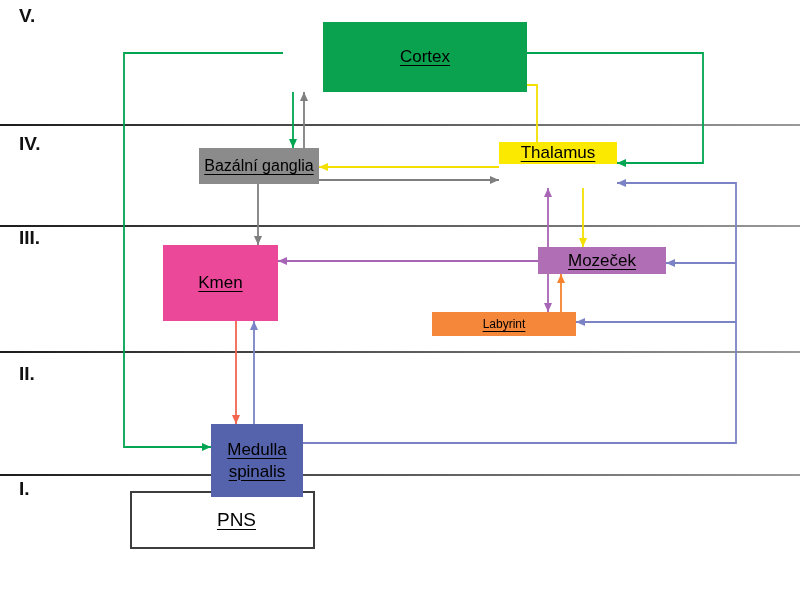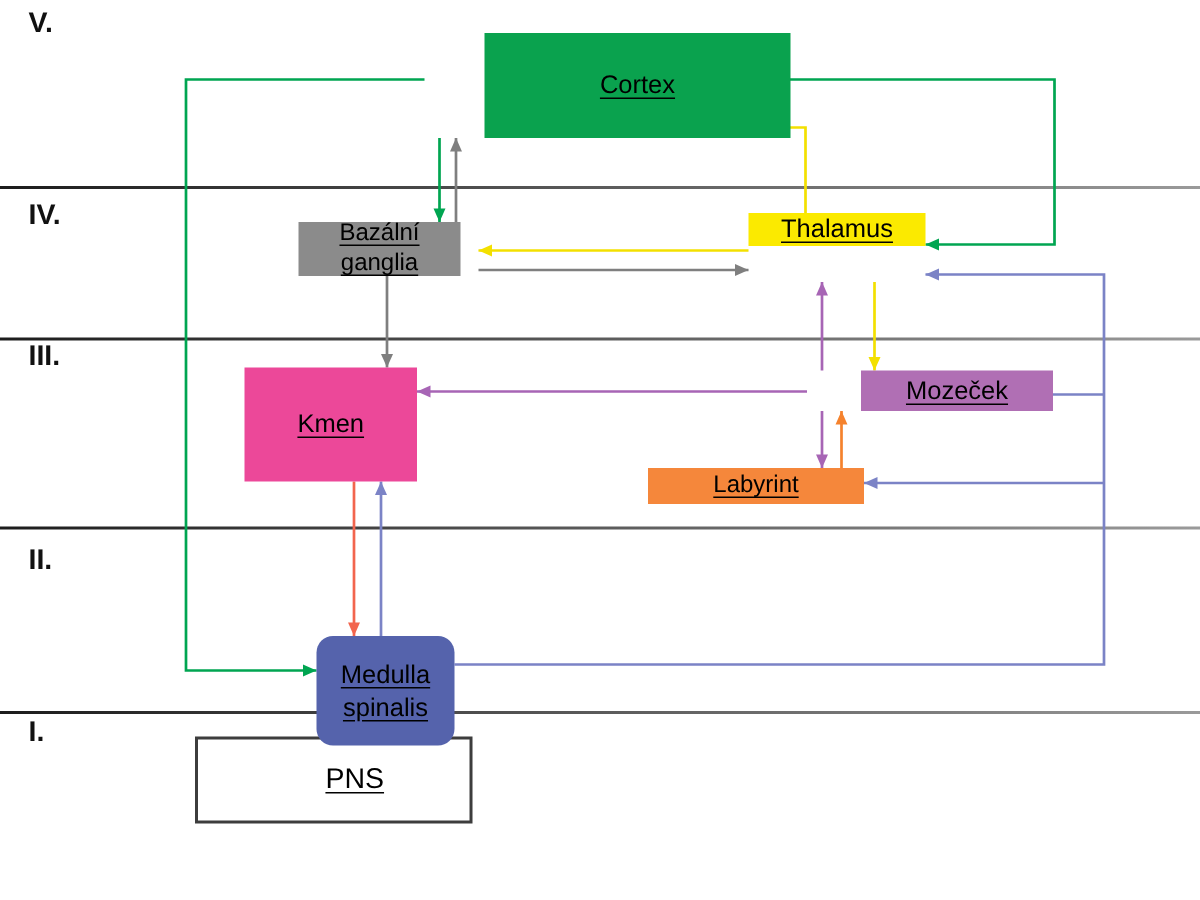--- a/index.html
+++ b/index.html
@@ -14,28 +14,28 @@
   
   .lvl{position:absolute;left:19px;font-weight:bold;font-size:19px;color:#111;z-index:3;}
   #lvl5{top:5px}#lvl4{top:133px}#lvl3{top:227px}#lvl2{top:363px}#lvl1{top:478px}
   
   #wires{position:absolute;left:0;top:0;z-index:2;pointer-events:none;}
   
   .node{position:absolute;display:flex;align-items:center;justify-content:center;
     color:#000;z-index:3;box-sizing:border-box;text-align:center;}
   .node .lbl{text-decoration:underline;text-underline-offset:3px;line-height:1.25;}
   #cortex  {left:283px;top:22px; width:204px;height:70px;font-size:17px;}
-  #bazalni {left:199px;top:148px;width:108px;height:36px;font-size:16px;}
+  #bazalni {left:199px;top:148px;width:120px;height:36px;font-size:16px;}
   #thalamus{left:499px;top:142px;width:118px;height:22px;font-size:17px;}
-  #mozecek {left:538px;top:247px;width:128px;height:27px;font-size:17px;margin-left:36px;}
+  #mozecek {left:538px;top:247px;width:128px;height:27px;font-size:17px;}
   #kmen    {left:163px;top:245px;width:115px;height:76px;font-size:17px;}
-  #labyrint{left:432px;top:312px;width:144px;height:24px;font-size:16px;}
+  #labyrint{left:432px;top:312px;width:144px;height:24px;font-size:12px;}
   #pns     {left:130px;top:491px;width:185px;height:58px;font-size:19px;
             border:2px solid #3d3d3d;}
-  #medulla {left:211px;top:424px;width:92px;height:73px;font-size:17px;padding:0 4px;border-radius:11px;}
+  #medulla {left:211px;top:424px;width:92px;height:73px;font-size:17px;padding:0 4px;}
 </style>
 </head>
 <body>
 
 <div id="canvas">
 
   <div class="hline" id="line1"></div>
   <div class="hline" id="line2"></div>
   <div class="hline" id="line3"></div>
   <div class="hline" id="line4"></div>

